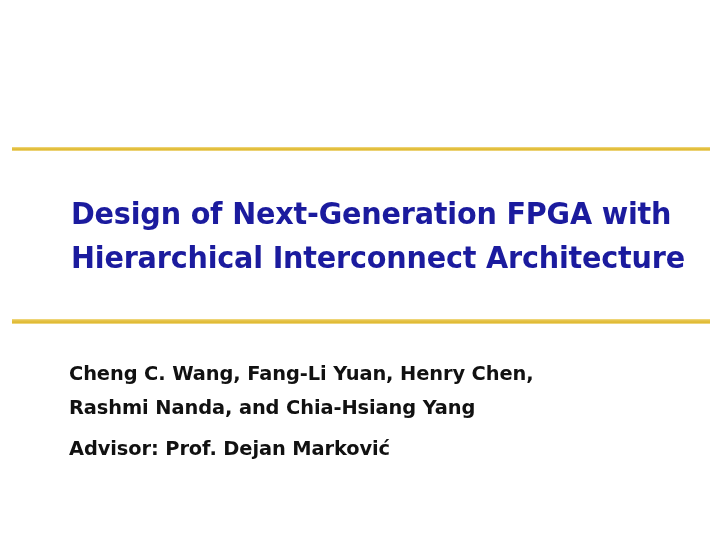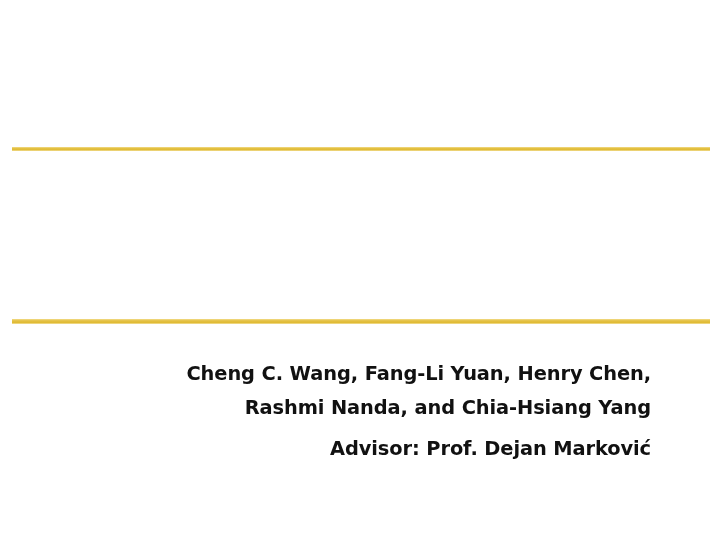--- a/index.html
+++ b/index.html
@@ -57,21 +57,21 @@
     transform: scaleX(0.955);
     transform-origin: left center;
   }
 
   
   #author-block {
     position: absolute;
     left: 60px;
     top: 356px;
     width: 600px;
-    text-align: right;
+    text-align: left;
   }
   .author-line {
     display: block;
     color: #111111;
     font-family: "DejaVu Sans", "Liberation Sans", sans-serif;
     font-size: 20px;
     font-weight: bold;
     line-height: 34px;
     letter-spacing: -0.1px;
     white-space: nowrap;
@@ -79,20 +79,24 @@
   }
   #author-line-3 { margin-top: 7px; }
 </style>
 </head>
 <body>
 
 <div id="slide">
 
   <div class="rule" id="rule-top"></div>
 
+  <div id="title-block">
+    <span class="title-line">Design of Next-Generation FPGA with</span>
+    <span class="title-line">Hierarchical Interconnect Architecture</span>
+  </div>
 
   <div class="rule" id="rule-bottom"></div>
 
   <div id="author-block">
     <span class="author-line" id="author-line-1">Cheng C. Wang, Fang-Li Yuan, Henry Chen,</span>
     <span class="author-line" id="author-line-2">Rashmi Nanda, and Chia-Hsiang Yang</span>
     <span class="author-line" id="author-line-3">Advisor: Prof. Dejan Marković</span>
   </div>
 
 </div>

